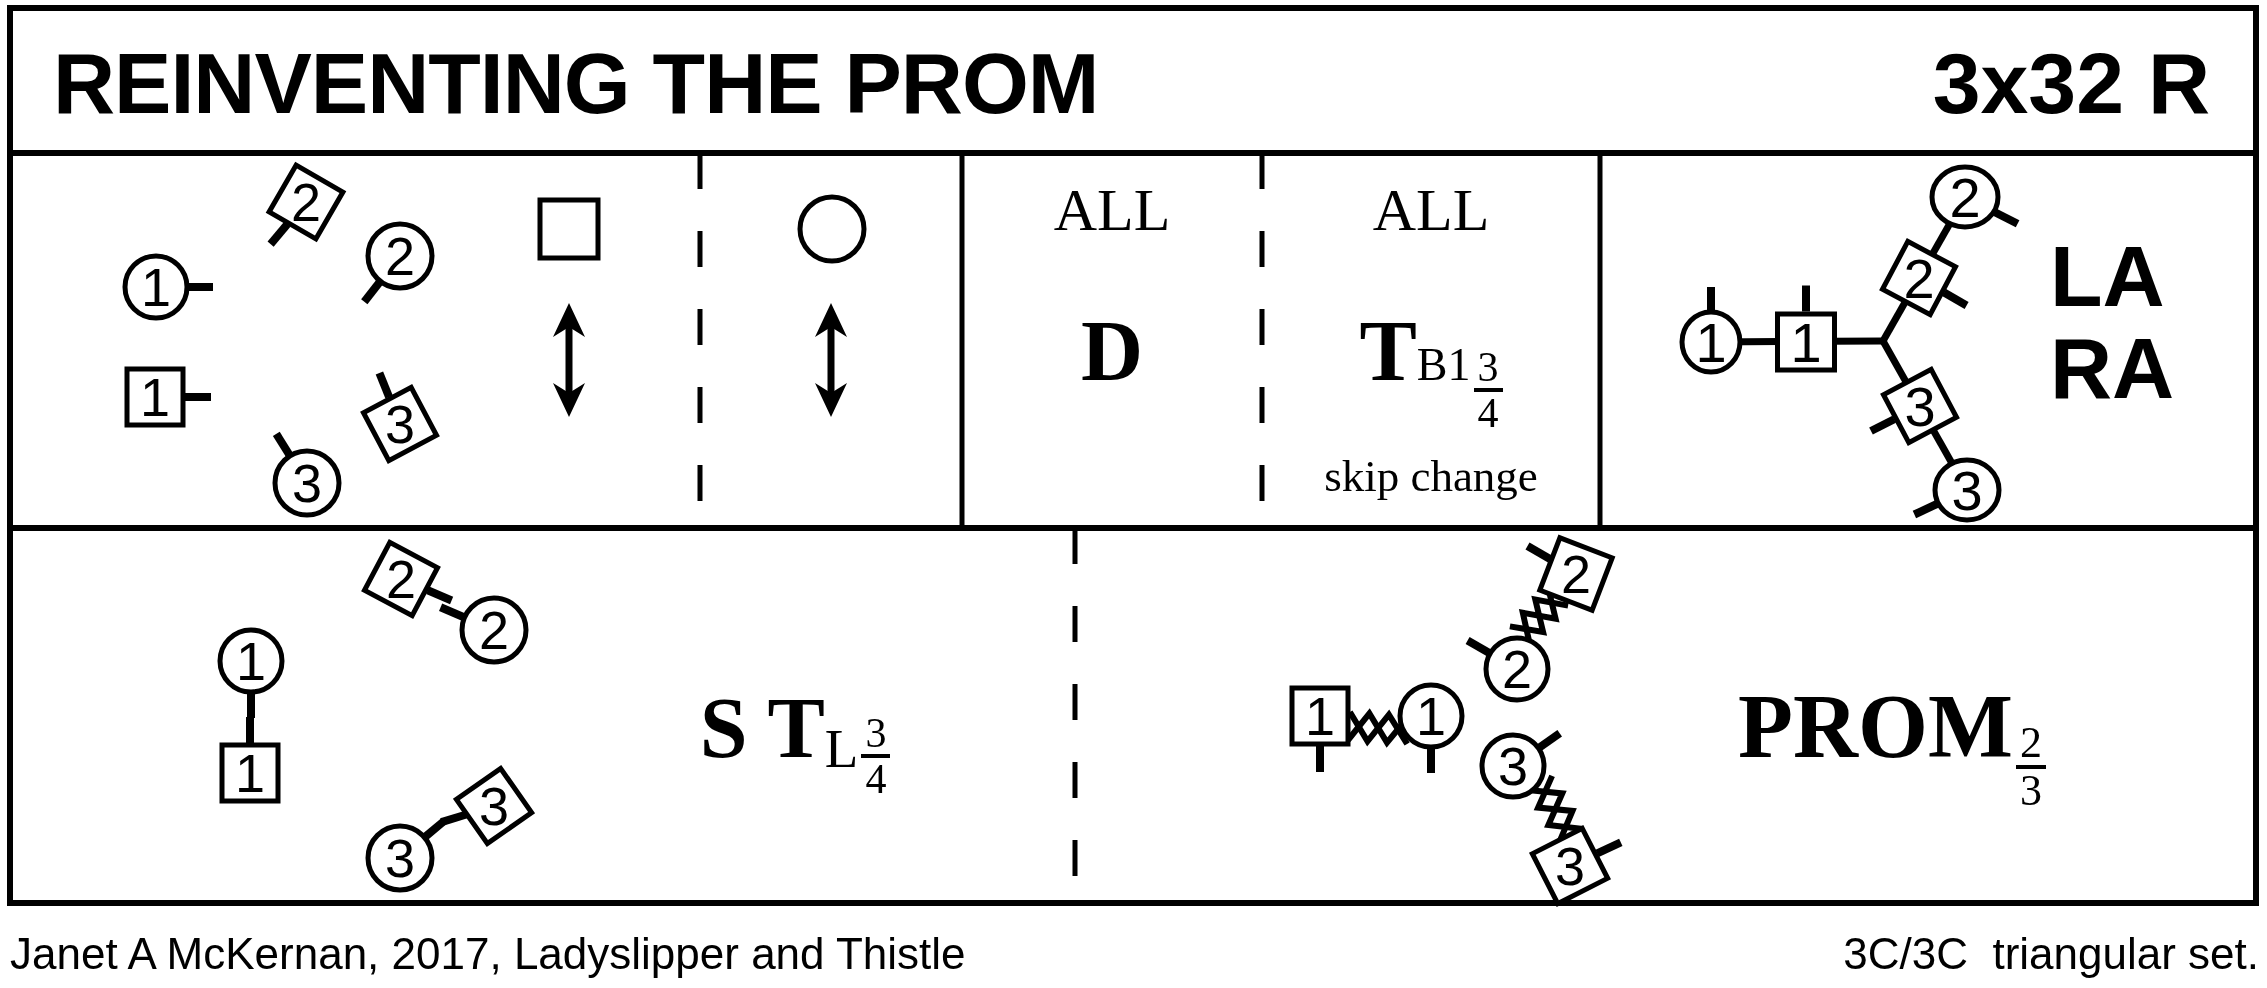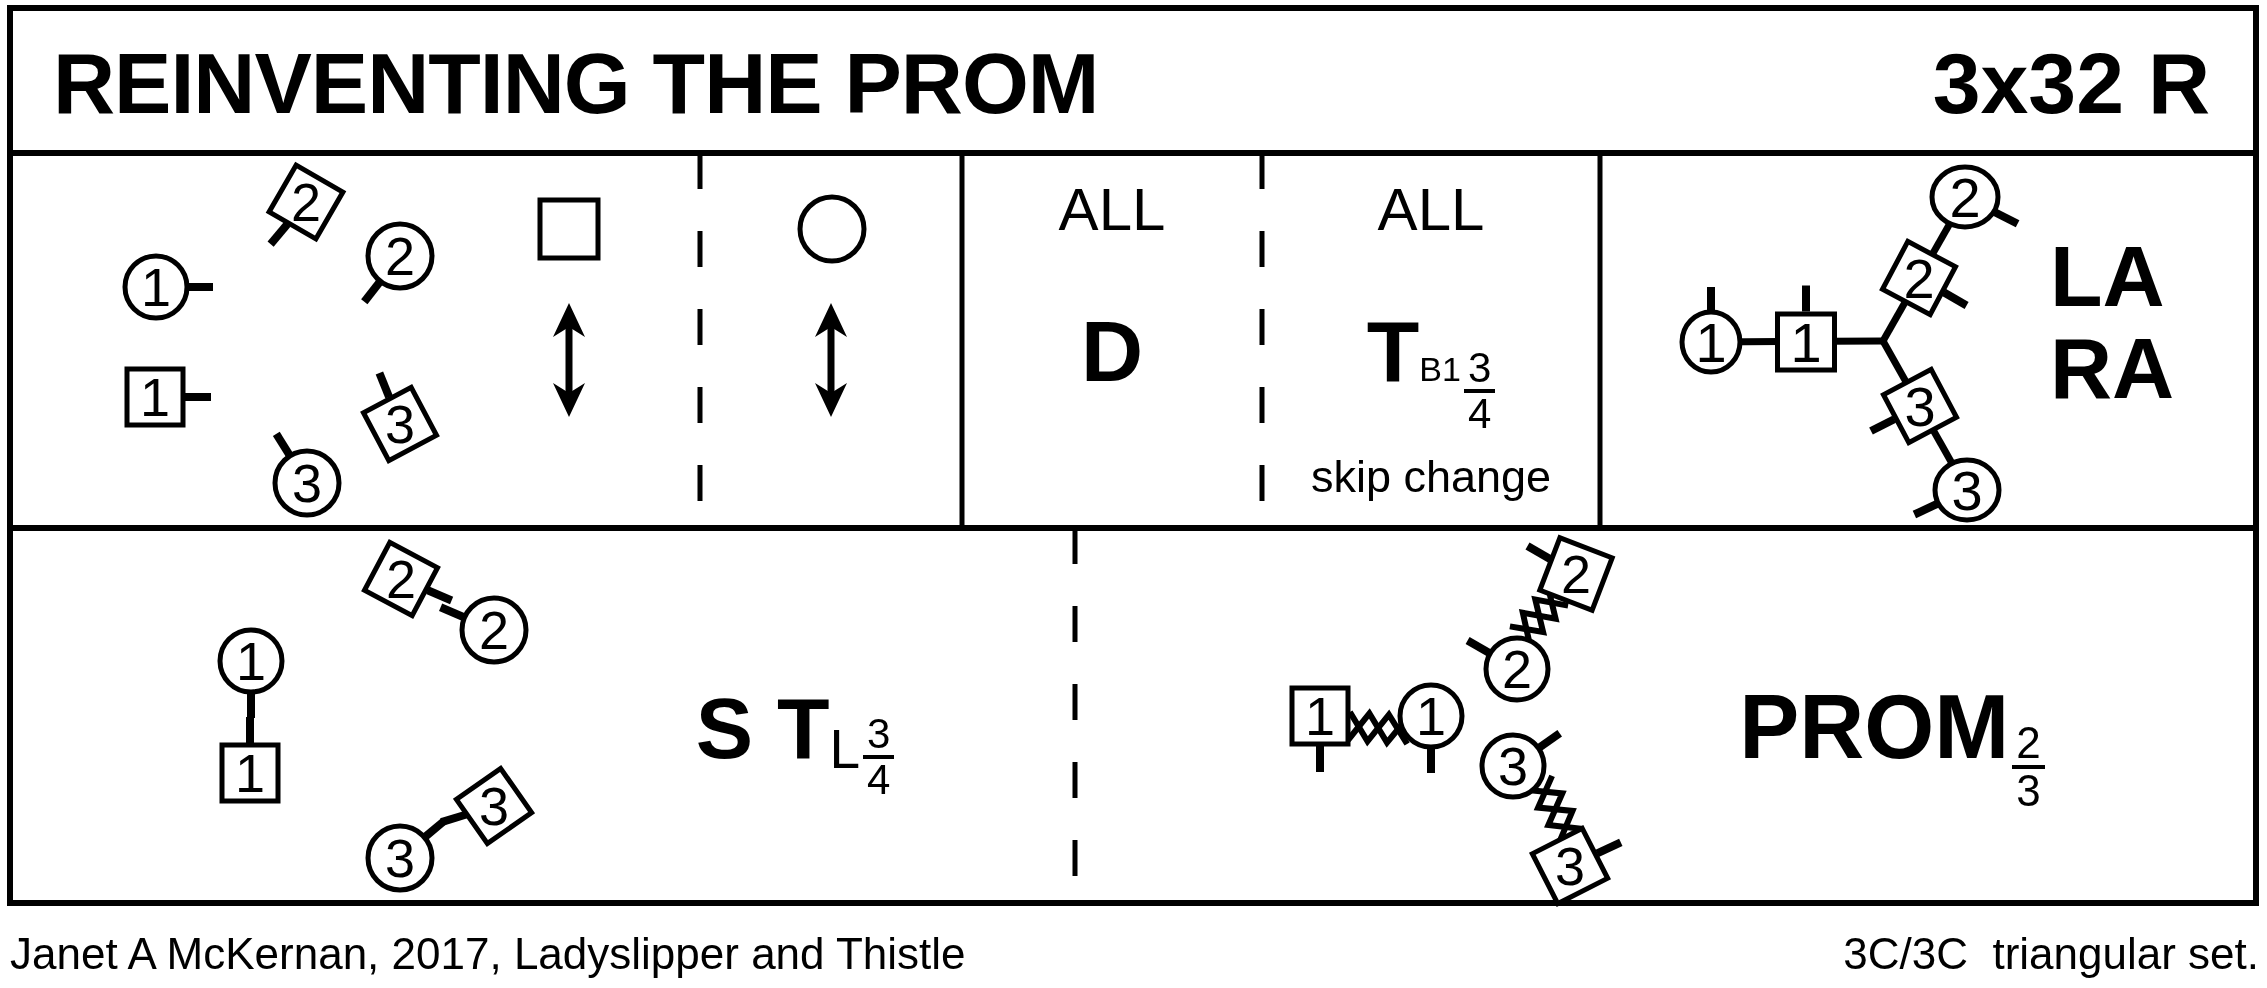--- a/index.html
+++ b/index.html
@@ -10,37 +10,37 @@
   .grid-thin{stroke-width:5;}
   .grid-dash{stroke-dasharray:36 42;}
   .shape{fill:#fff;stroke:#000;stroke-width:5;}
   .tick{stroke:#000;stroke-width:8;stroke-linecap:butt;}
   .num{text-anchor:middle;fill:#000;font-family:"Liberation Sans","DejaVu Sans",sans-serif;}
   .spoke{stroke:#000;stroke-width:7;}
   .zig{fill:none;stroke:#000;stroke-width:6;stroke-linejoin:miter;}
   .arrowshaft{stroke:#000;stroke-width:7;}
   .arrowhead{fill:#000;stroke:none;}
   .txt{position:absolute;line-height:1;white-space:nowrap;}
-  .cell-text{position:absolute;text-align:center;line-height:1;}
+  .cell-text{position:absolute;text-align:center;line-height:1;font-family:Liberation Serif, serif;}
   .title{left:53px;top:40px;font-size:86px;font-weight:bold;letter-spacing:-1px;}
   .code{right:57px;top:40px;font-size:86px;font-weight:bold;text-align:center;}
   .all-1{left:962px;width:300px;top:180px;font-size:60px;}
   .fig-d{left:962px;width:300px;top:308px;}
   .all-2{left:1262px;width:338px;top:180px;font-size:60px;}
   .fig-t{left:1262px;width:338px;top:308px;}
   .note-skip{left:1262px;width:338px;top:454px;font-size:45px;}
   .ra-la{position:absolute;left:2050px;top:230px;font-size:86px;font-weight:bold;line-height:92px;}
   .fig-st{left:595px;width:400px;top:685px;}
   .fig-prom{left:1687px;width:400px;top:682px;}
   .footer-left{left:10px;top:932px;font-size:44px;}
   .footer-right{right:8px;top:932px;font-size:44px;white-space:pre;text-align:center;}
   .fig-big{font-size:86px;font-weight:bold;line-height:1;}
   .fig-prom-big{font-size:90px;margin-left:10px;}
   .fig-sub{font-weight:normal;}
-  .sub-b1{font-size:34px;margin-top:19px;}
+  .sub-b1{font-size:46px;margin-top:19px;}
   .sub-l{font-size:55px;vertical-align:-10px;}
   .frac{display:inline-block;line-height:1;text-align:center;font-weight:normal;margin-left:3px;}
   .frac .num-t,.frac .den-t{display:block;padding:0 4px;line-height:1;}
   .frac .den-t{border-top:4px solid #000;}
   .frac-t{font-size:42px;vertical-align:-47px;}
   .frac-st{font-size:42px;vertical-align:-36px;}
   .frac-prom{font-size:44px;vertical-align:-48px;}
 </style>
 </head>
 <body>

